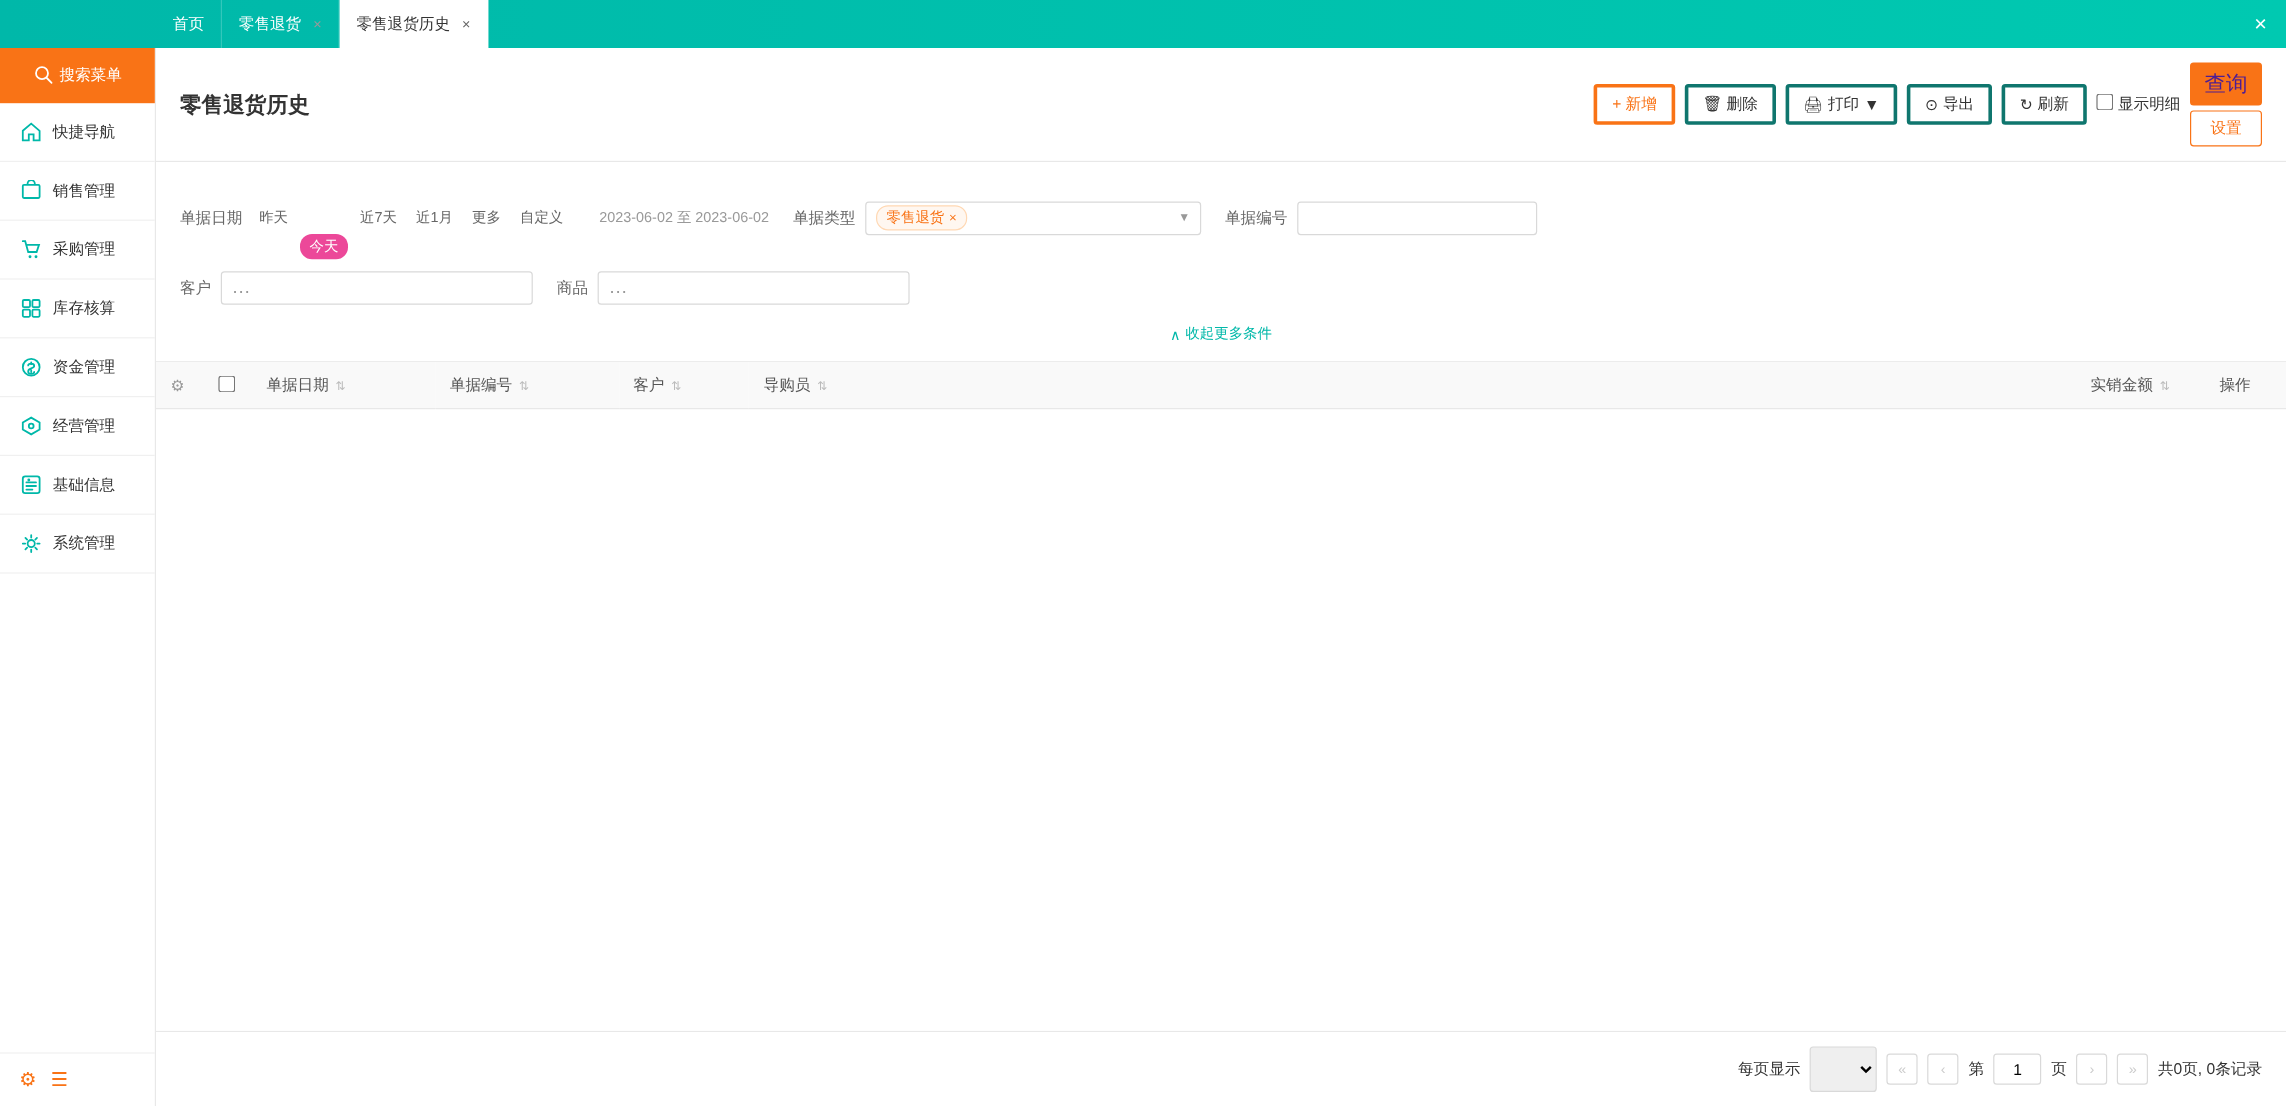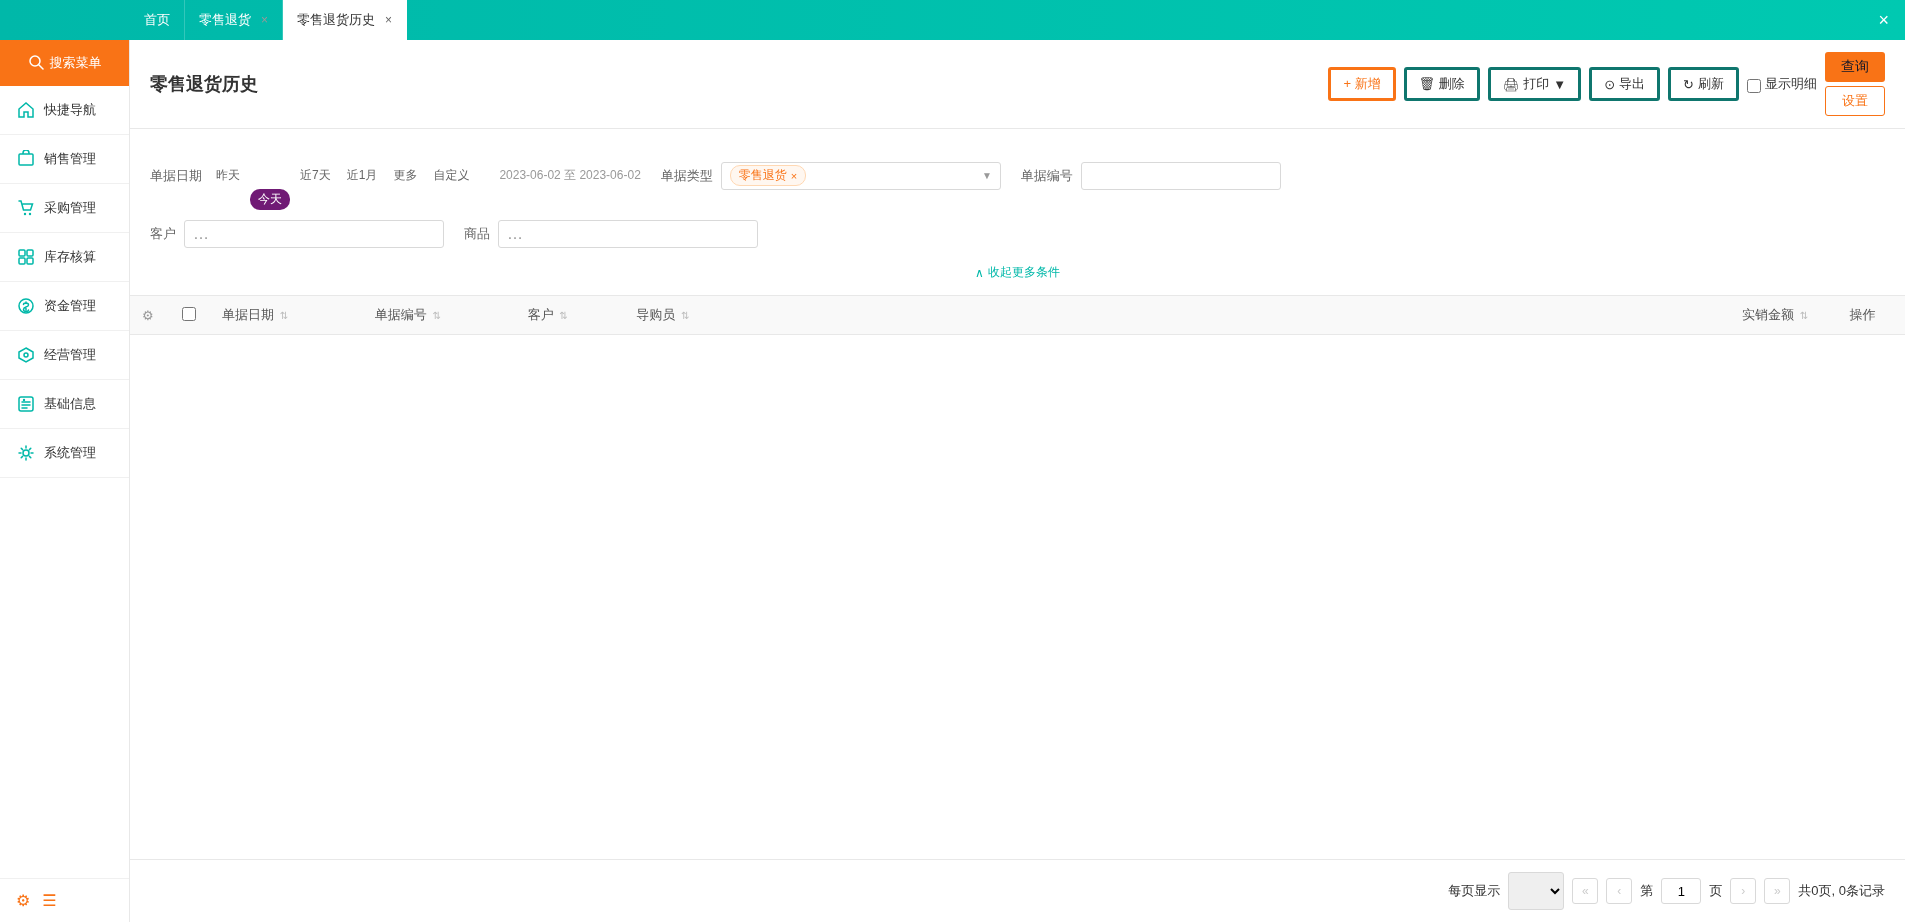--- a/index.html
+++ b/index.html
@@ -66,39 +66,39 @@
     }
     .page-title { font-size: 18px; font-weight: 600; color: #333; }
     .header-actions { display: flex; align-items: center; gap: 8px; }
     .btn-action {
       display: flex; align-items: center; gap: 4px;
       padding: 5px 12px; border: 3px solid #0f766e;
       background: white; border-radius: 3px; cursor: pointer;
       font-size: 13px; color: #333;
     }
     .btn-new { background: white; color: #f97316; border-color: #f97316; }
-    .btn-query { background: #f97316; color: #0f172a; border: none; padding: 6px 8px; border-radius: 3px; cursor: pointer; font-size: 14px; }
+    .btn-query { background: #f97316; color: #4c1d95; border: none; padding: 6px 8px; border-radius: 3px; cursor: pointer; font-size: 18px; }
     .btn-set { background: white; color: #f97316; border: 1px solid #f97316; padding: 5px 16px; border-radius: 3px; cursor: pointer; font-size: 13px; }
-    .show-detail { display: flex; align-items: flex-end; gap: 4px; font-size: 13px; color: #333; }
+    .show-detail { display: flex; align-items: flex-start; gap: 4px; font-size: 13px; color: #333; }
     .checkbox-show { width: 14px; height: 14px; border: 1px solid #d9d9d9; background: white; cursor: pointer; }
 
     
     .filter-area {
       background: white; padding: 12px 20px 8px;
       border-bottom: 1px solid #e8e8e8;
     }
     .filter-row { display: flex; align-items: center; gap: 20px; margin-bottom: 10px; flex-wrap: wrap; }
     .filter-item { display: flex; align-items: center; gap: 8px; }
     .filter-label { color: #666; font-size: 13px; white-space: nowrap; }
     .date-shortcuts { display: flex; align-items: center; gap: 4px; }
     .date-btn {
       padding: 2px 6px; border-radius: 3px; cursor: pointer;
       font-size: 12px; color: #666; border: none; background: none;
     }
-    .date-btn.active { background: #701a75; color: white; border-radius: 10px; padding: 2px 8px; margin-top: 48px; }
+    .date-btn.active { background: #ec4899; color: white; border-radius: 10px; padding: 2px 8px; margin-top: 48px; }
     .date-range { font-size: 12px; color: #999; margin-left: 4px; }
     .filter-input {
       border: 1px solid #d9d9d9; border-radius: 3px;
       padding: 4px 8px; font-size: 13px; color: #333;
       min-width: 120px; height: 28px;
     }
     .filter-select {
       display: flex; align-items: center;
       border: 1px solid #d9d9d9; border-radius: 3px;
       padding: 3px 8px; min-width: 280px; height: 28px;

